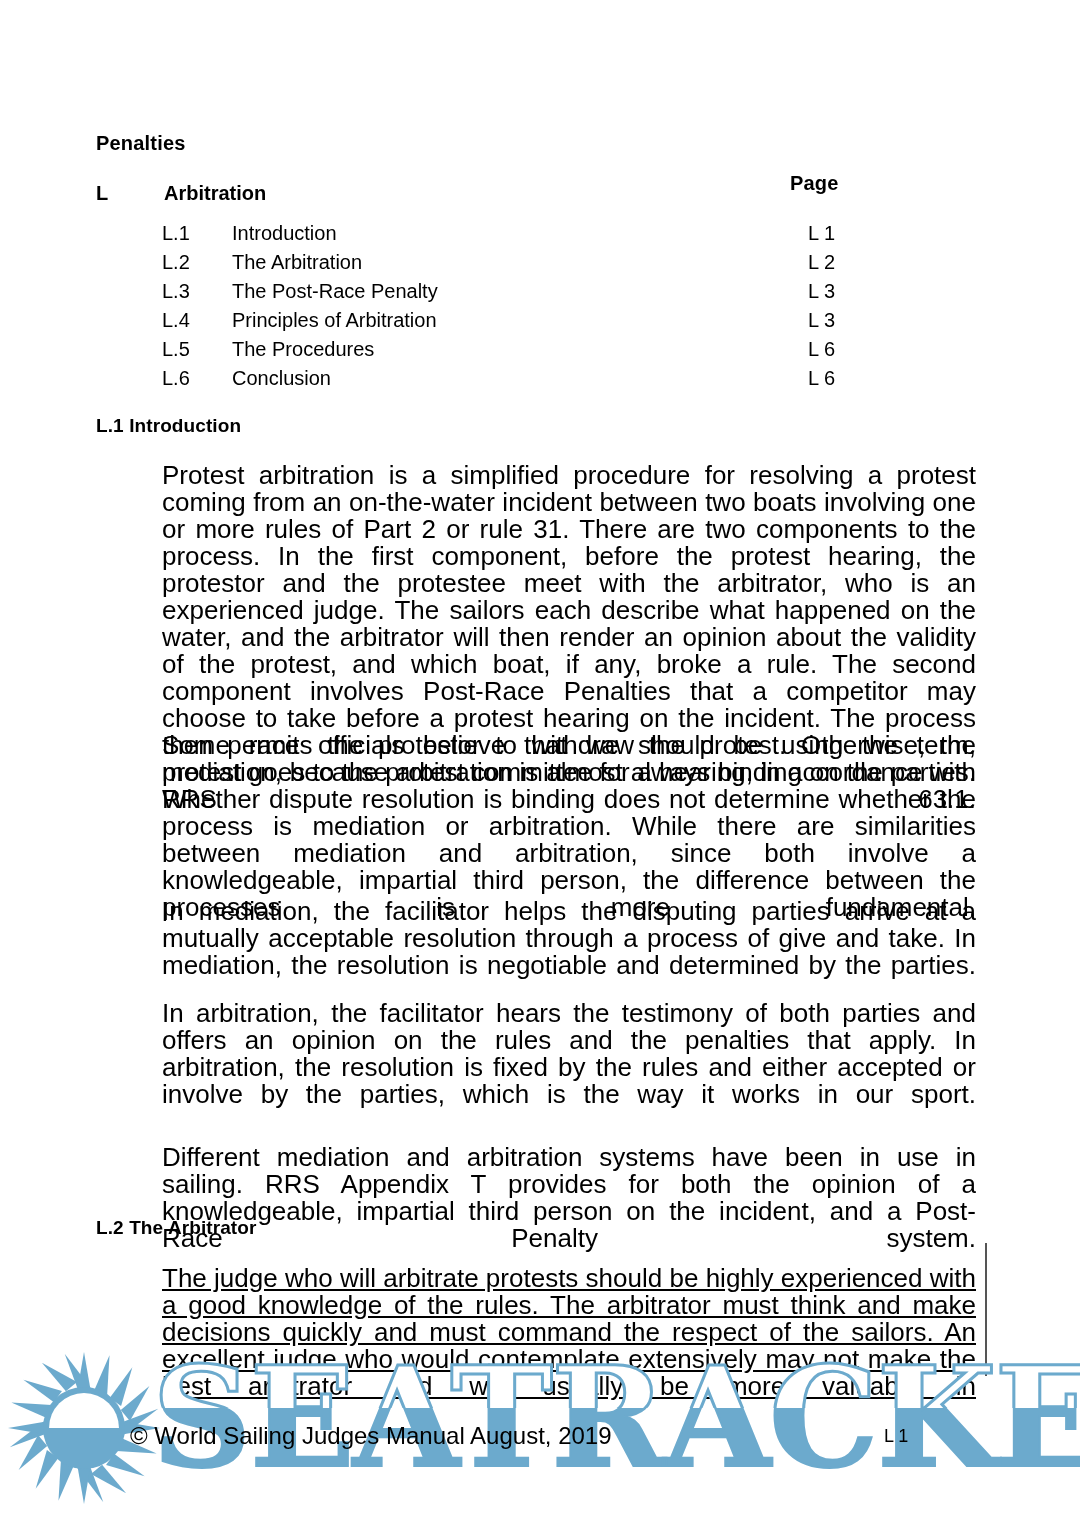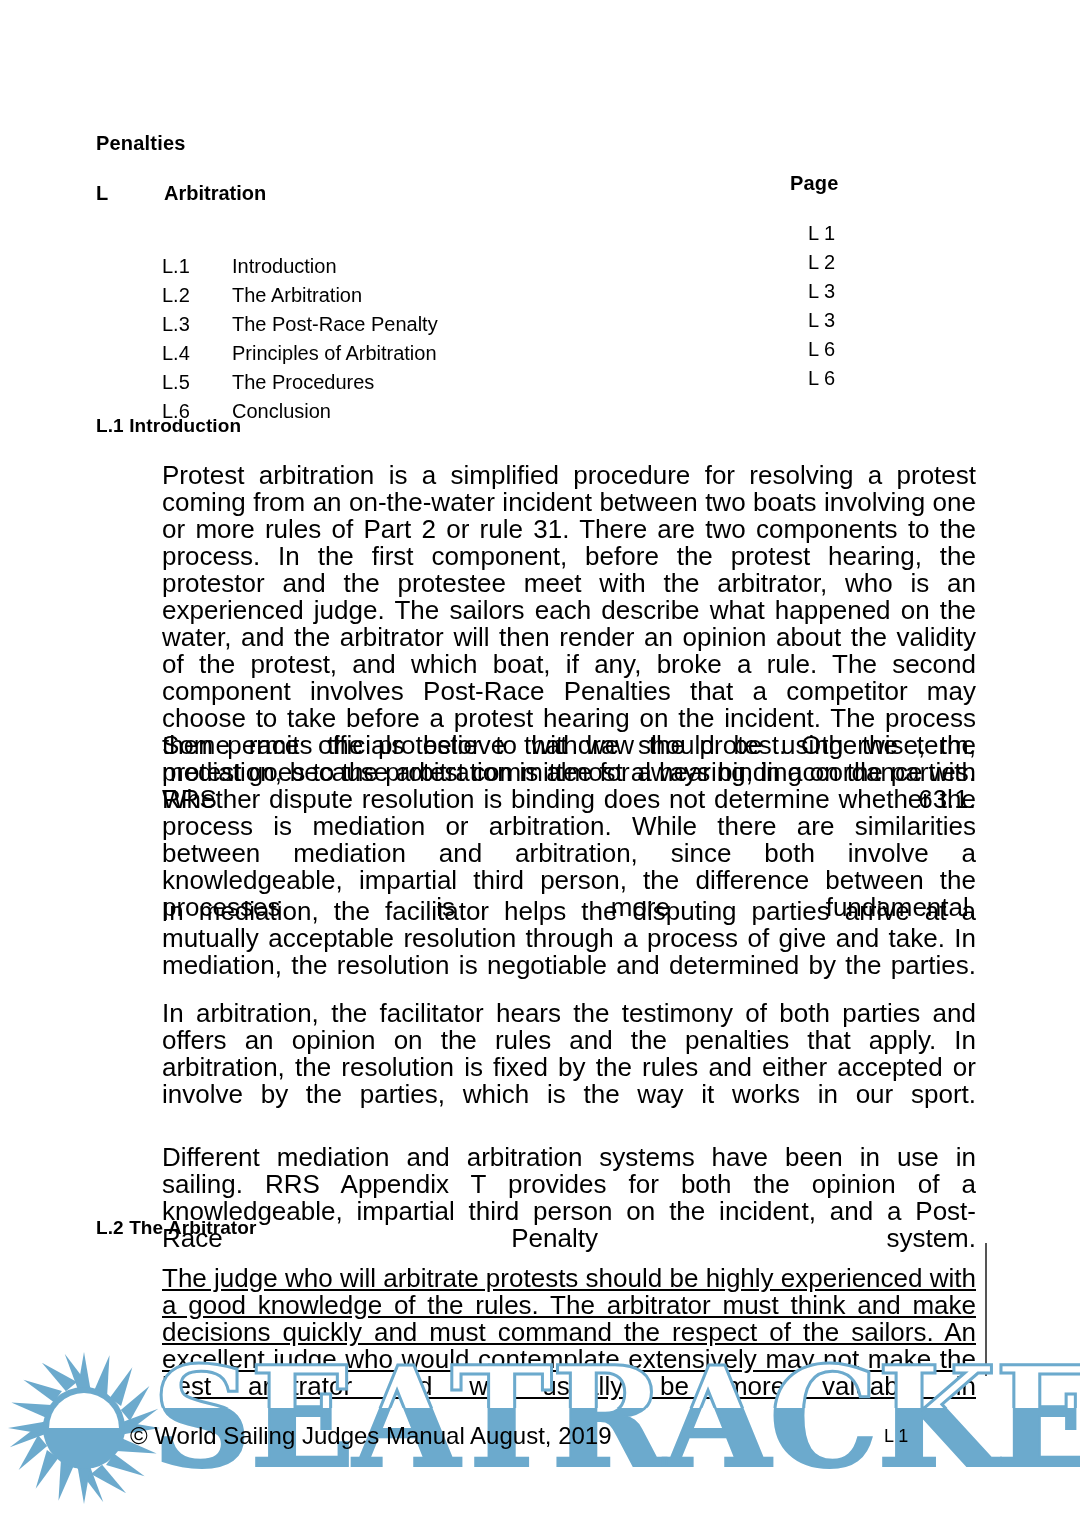--- a/index.html
+++ b/index.html
@@ -62,21 +62,20 @@
   .toc-row {
     position: relative;
     height: 29px;
     line-height: 29px;
     font-size: 20px;
     white-space: nowrap;
   }
   .toc-row .num {
     display: inline-block;
     width: 70px;
-    margin-top: 33px;
   }
   .toc-row .label {
     display: inline-block;
   }
   .toc-row .pg {
     position: absolute;
     left: 646px;
     top: 0;
   }
 

